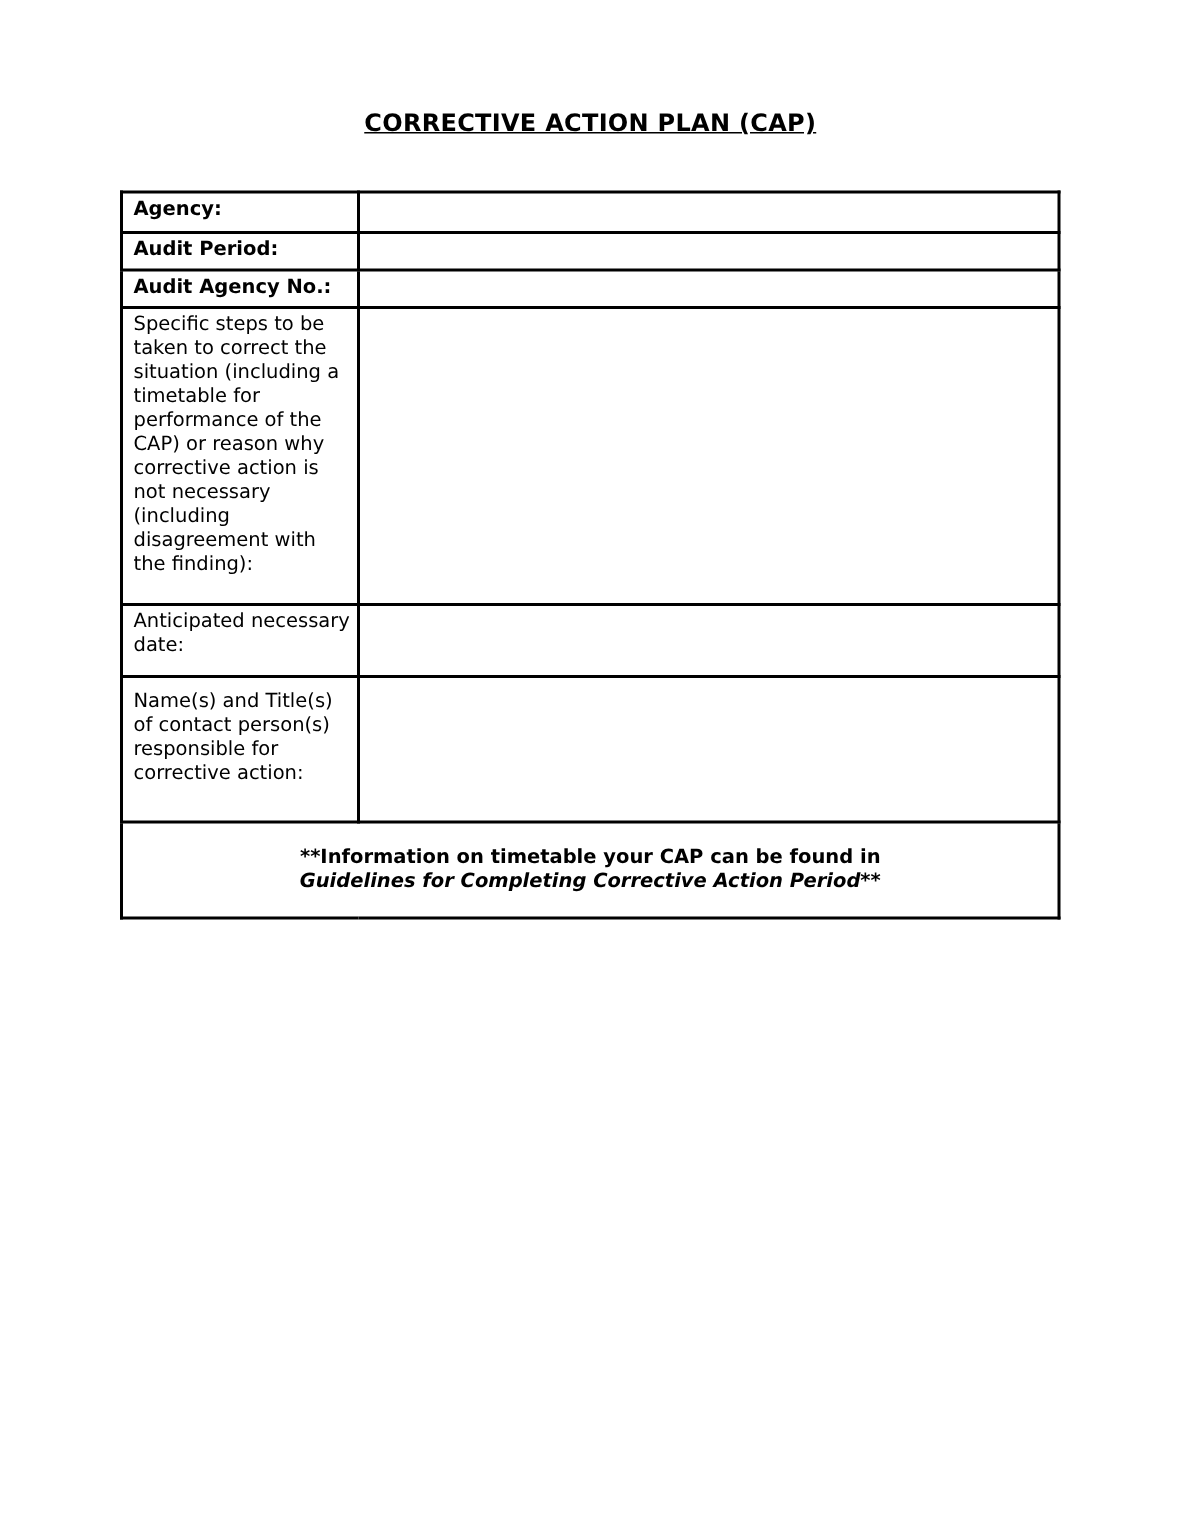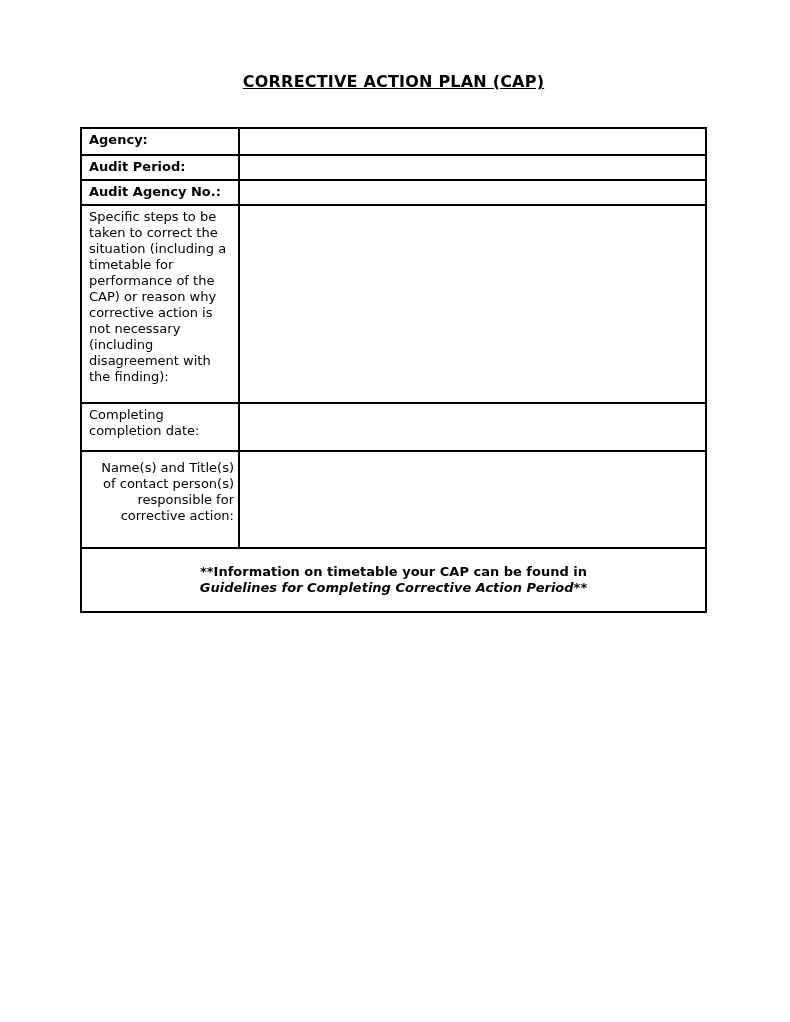--- a/index.html
+++ b/index.html
@@ -43,21 +43,21 @@
     line-height: 16px;
   }
   td.label-cell { width: 145px; }
   td.value-cell { background: #ffffff; }
   tr.r1 td { height: 19px; margin-top: 22px; }
   tr.r2 td { height: 17px; margin-top: 20px; }
   tr.r3 td { height: 17px; }
   tr.r4 td { height: 81px; }
   tr.r5 td { height: 190px; }
   tr.r6 td { height: 40px; }
-  tr.r7 td { height: 84px; padding-top: 8px; text-align: right; }
+  tr.r7 td { height: 84px; padding-top: 8px; }
   .bold-label { font-weight: bold; }
   tr.footer-row td {
     height: 56px;
     text-align: center;
     vertical-align: middle;
     font-weight: bold;
     padding: 3px 10px;
   }
   .footer-line { display: block; }
   .footer-line.italic { font-style: italic; }
@@ -81,21 +81,21 @@
       </tr>
       <tr class="r3">
         <td class="label-cell bold-label">Audit Agency No.:</td>
         <td class="value-cell"></td>
       </tr>
       <tr class="r5">
         <td class="label-cell">Specific steps to be taken to correct the situation (including a timetable for performance of the CAP) or reason why corrective action is not necessary (including disagreement with the finding):</td>
         <td class="value-cell"></td>
       </tr>
       <tr class="r6">
-        <td class="label-cell">Completing completion date:</td>
+        <td class="label-cell">Anticipated necessary date:</td>
         <td class="value-cell"></td>
       </tr>
       <tr class="r7">
         <td class="label-cell">Name(s) and Title(s) of contact person(s) responsible for corrective action:</td>
         <td class="value-cell"></td>
       </tr>
       <tr class="footer-row">
         <td colspan="2">
           <span class="footer-line">**Information on timetable your CAP can be found in</span>
           <span class="footer-line italic">Guidelines for Completing Corrective Action Period**</span>

